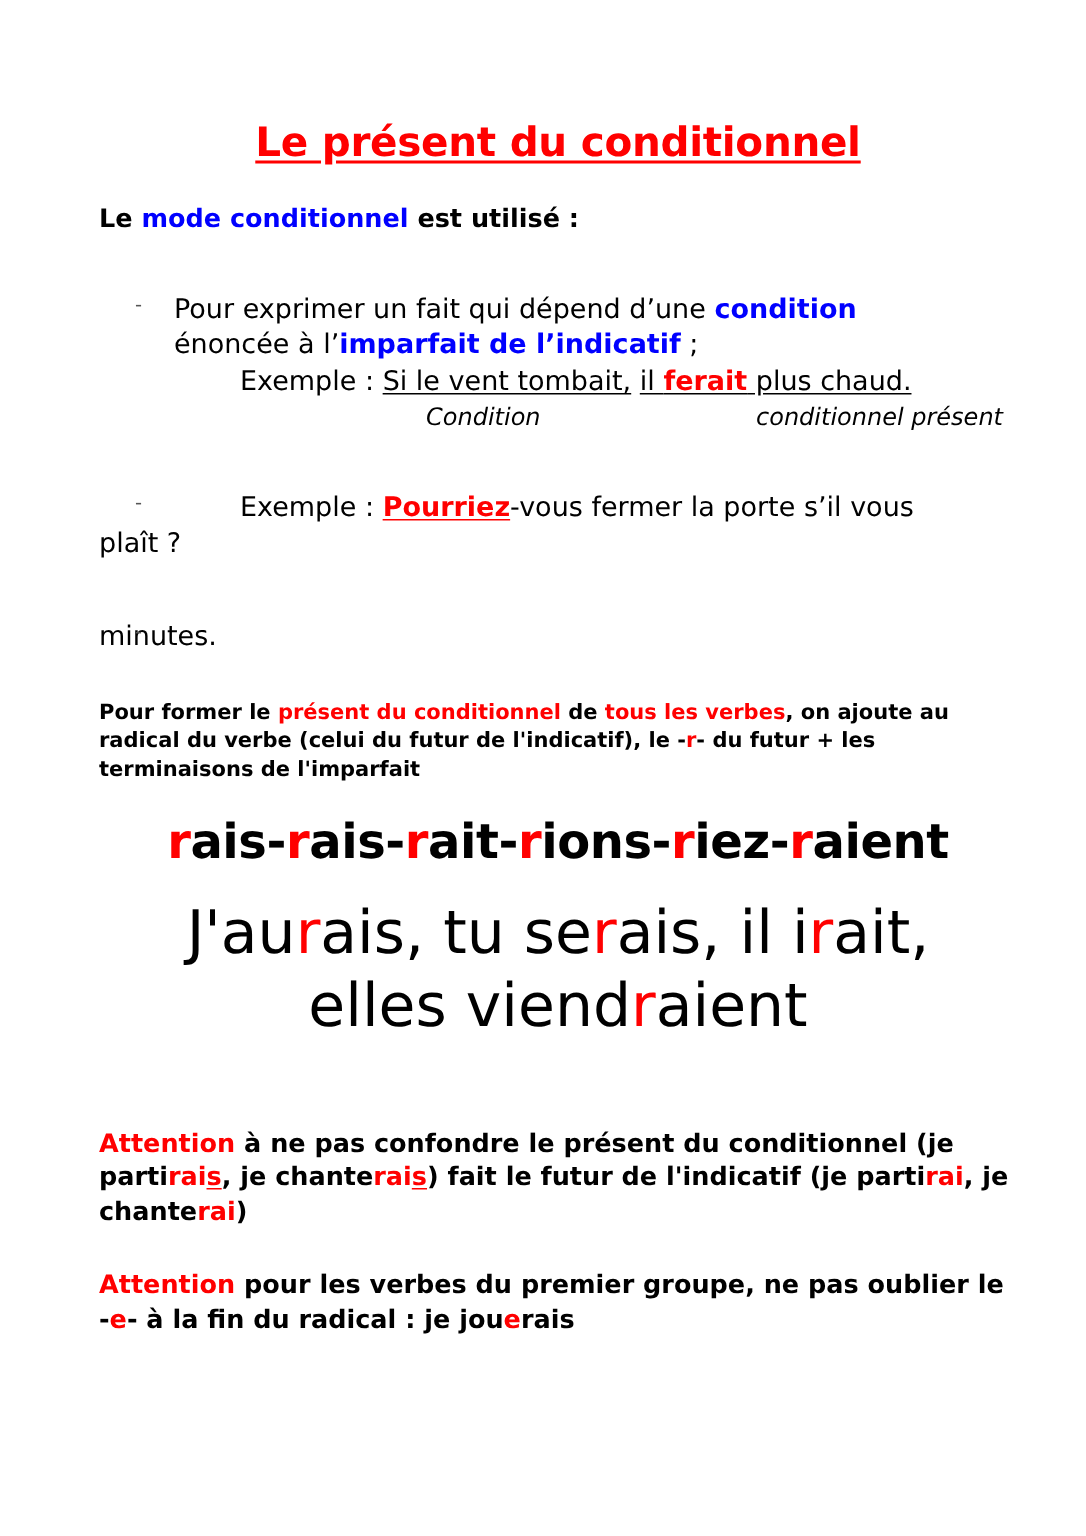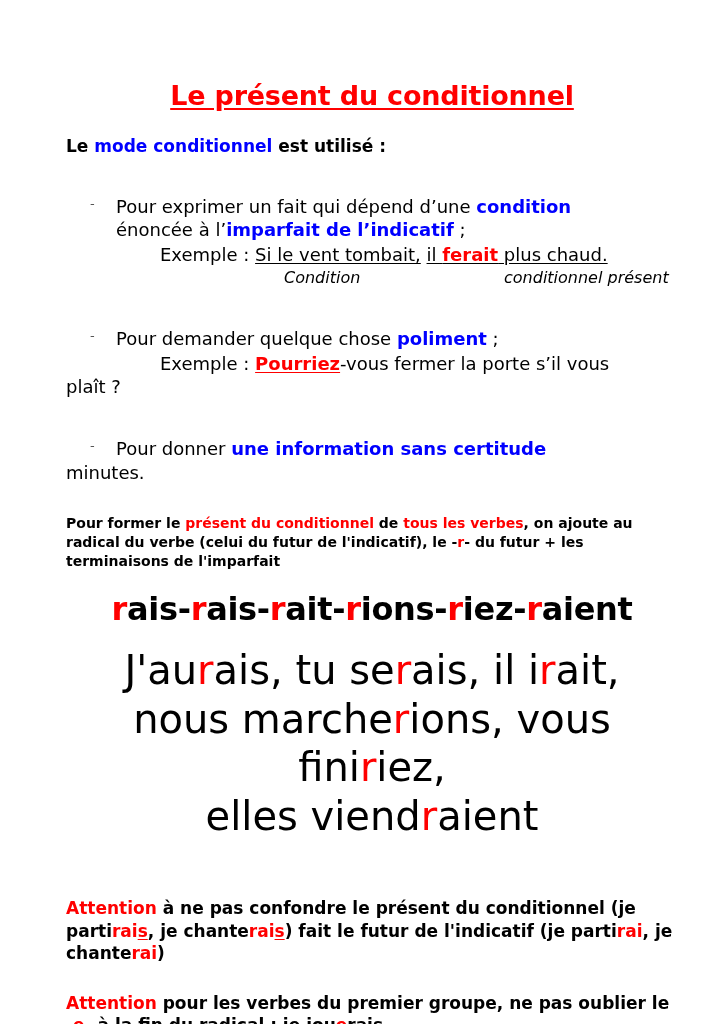--- a/index.html
+++ b/index.html
@@ -159,43 +159,40 @@
       <span class="labels-row">
         <span class="label-cond">Condition</span>
         <span class="label-condpres">conditionnel présent</span>
       </span>
     </span>
   </div>
 
   <div class="bullet-block b2">
     <span class="dash">-</span>
     <span class="bullet-text">
-      <span class="bullet-line"><span>Pour demander quelque chose </span><span class="blue bold">poliment</span><span> ;</span></span>
       <span class="example example-b2"><span>Exemple :  </span><span class="red bold u">Pourriez</span><span>-vous fermer la porte s’il vous</span></span>
       <span class="bullet-line overflow-left">plaît ?</span>
     </span>
   </div>
 
   <div class="bullet-block b3">
     <span class="dash">-</span>
     <span class="bullet-text">
-      <span class="bullet-line"><span>Pour donner </span><span class="blue bold">une information sans certitude</span></span>
       <span class="bullet-line overflow-left">minutes.</span>
     </span>
   </div>
 
   <div class="formation">
     <span>Pour former le </span><span class="red">présent du conditionnel</span><span> de </span><span class="red">tous les verbes</span><span>, on ajoute au radical du verbe (celui du futur de l'indicatif), le -</span><span class="red">r</span><span>- du futur + les terminaisons de l'imparfait</span>
   </div>
 
   <div class="endings"><span class="red">r</span><span>ais</span><span class="black">-</span><span class="red">r</span><span>ais</span><span class="black">-</span><span class="red">r</span><span>ait</span><span class="black">-</span><span class="red">r</span><span>ions</span><span class="black">-</span><span class="red">r</span><span>iez</span><span class="black">-</span><span class="red">r</span><span>aient</span></div>
 
   <div class="conjugation">
     <span class="conj-line"><span>J'au</span><span class="red">r</span><span>ais, </span><span>tu se</span><span class="red">r</span><span>ais, </span><span>il i</span><span class="red">r</span><span>ait,</span></span>
-    <span class="conj-line"><span>nous marche</span><span class="red">r</span><span>ions, </span><span>vous fini</span><span class="red">r</span><span>iez,</span></span>
     <span class="conj-line"><span>elles viend</span><span class="red">r</span><span>aient</span></span>
   </div>
 
   <div class="attention">
     <span class="red">Attention</span><span> à ne pas confondre le présent du conditionnel (je parti</span><span class="red">rai</span><span class="red u">s</span><span>, je chante</span><span class="red">rai</span><span class="red u">s</span><span>) fait le futur de l'indicatif (je parti</span><span class="red">rai</span><span>, je chante</span><span class="red">rai</span><span>)</span>
   </div>
 
   <div class="attention second">
     <span class="red">Attention</span><span> pour les verbes du premier groupe, ne pas oublier le -</span><span class="red">e</span><span>- à la fin du radical : je jou</span><span class="red">e</span><span>rais</span>
   </div>

